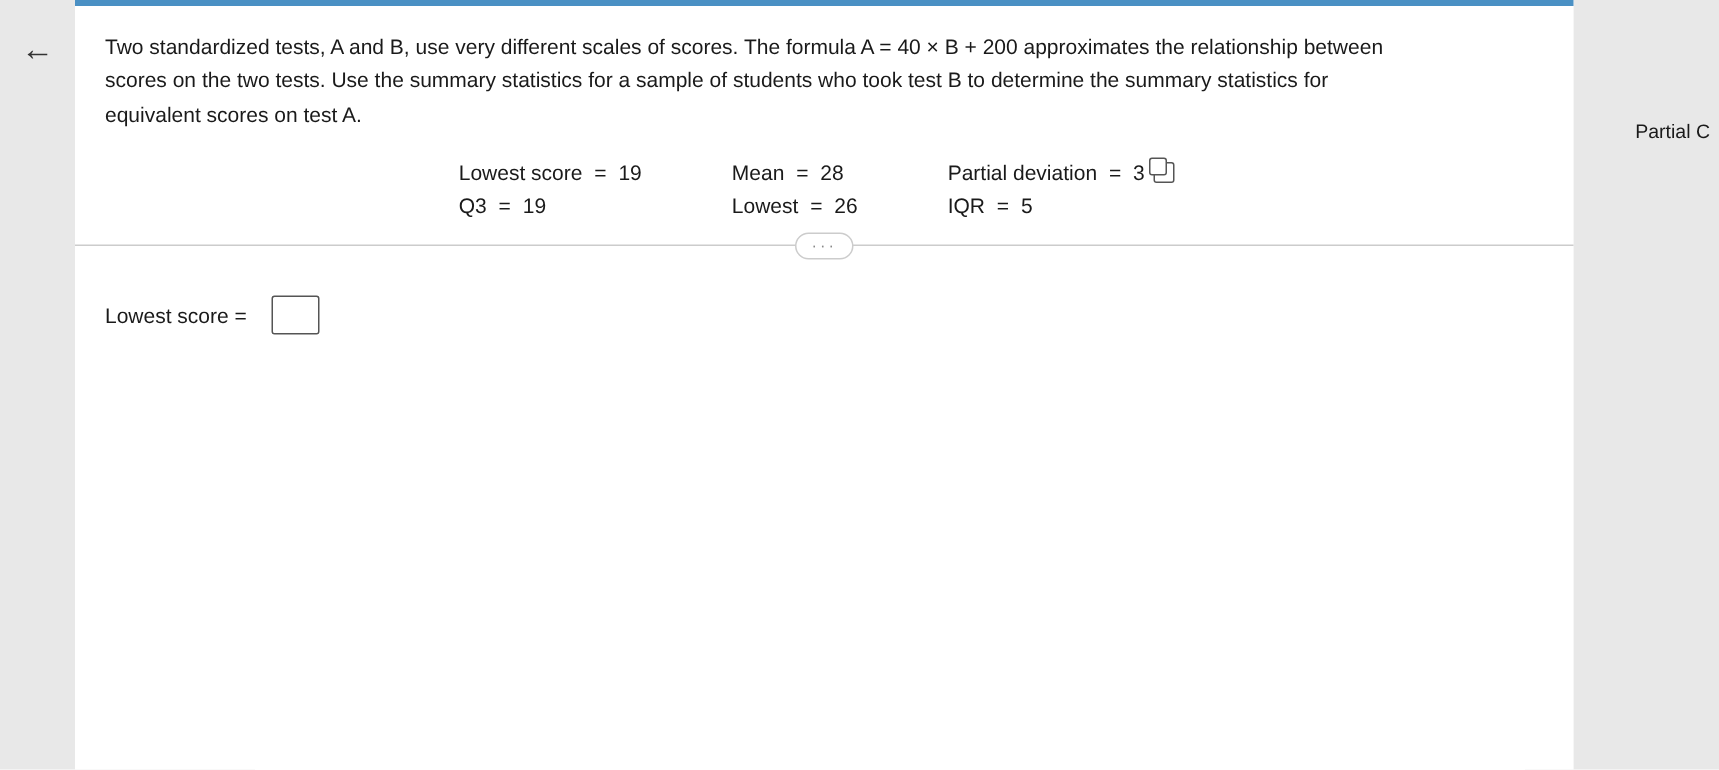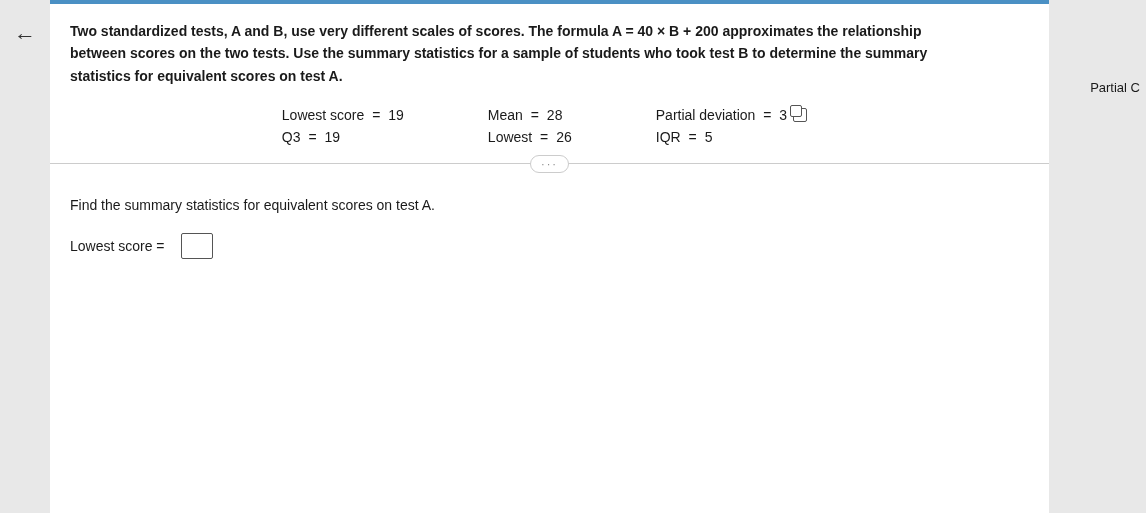--- a/index.html
+++ b/index.html
@@ -46,29 +46,28 @@
 
     .top-section {
       padding: 20px 30px 0px 20px;
     }
 
     .problem-text {
       font-size: 14px;
       color: #1a1a1a;
       line-height: 1.6;
       max-width: 860px;
-      font-weight: bold;
     }
 
     .stats-table {
       margin-top: 20px;
       margin-bottom: 10px;
       display: flex;
       justify-content: center;
-      gap: 84px;
+      gap: 60px;
     }
 
     .stats-column {
       display: flex;
       flex-direction: column;
       gap: 6px;
     }
 
     .stat-item {
       font-size: 14px;
@@ -240,21 +239,20 @@
       </div>
     </div>
   </div>
 
   <div class="divider-container">
     <div class="divider-line"></div>
     <div class="divider-dots">···</div>
   </div>
 
   <div class="bottom-section">
-    <p class="find-text">Find the summary statistics for equivalent scores on test A.</p>
 
     <div class="answer-row">
       <span>Lowest score =</span>
       <input class="answer-input" type="text" style="">
     </div>
   </div>
 </div>
 
 <div class="right-panel">
   <span class="partial-credit">Partial C</span>

